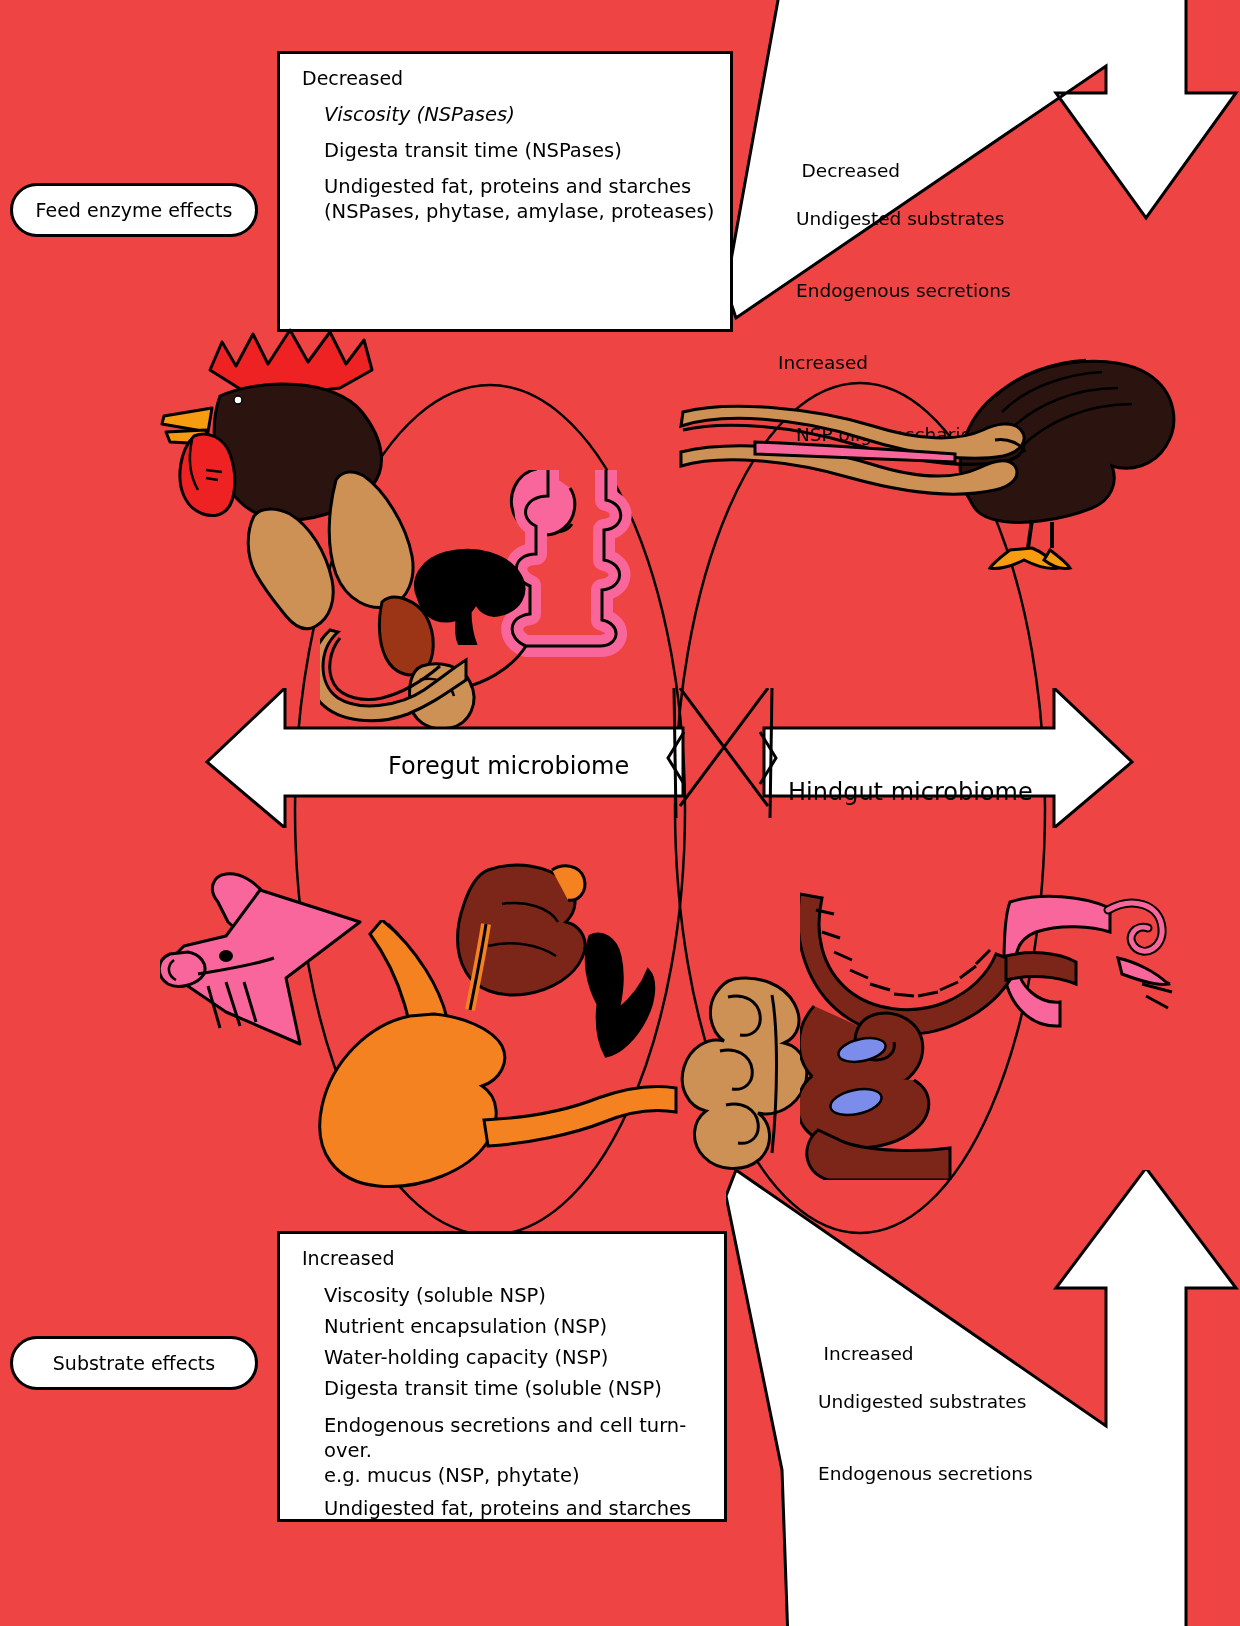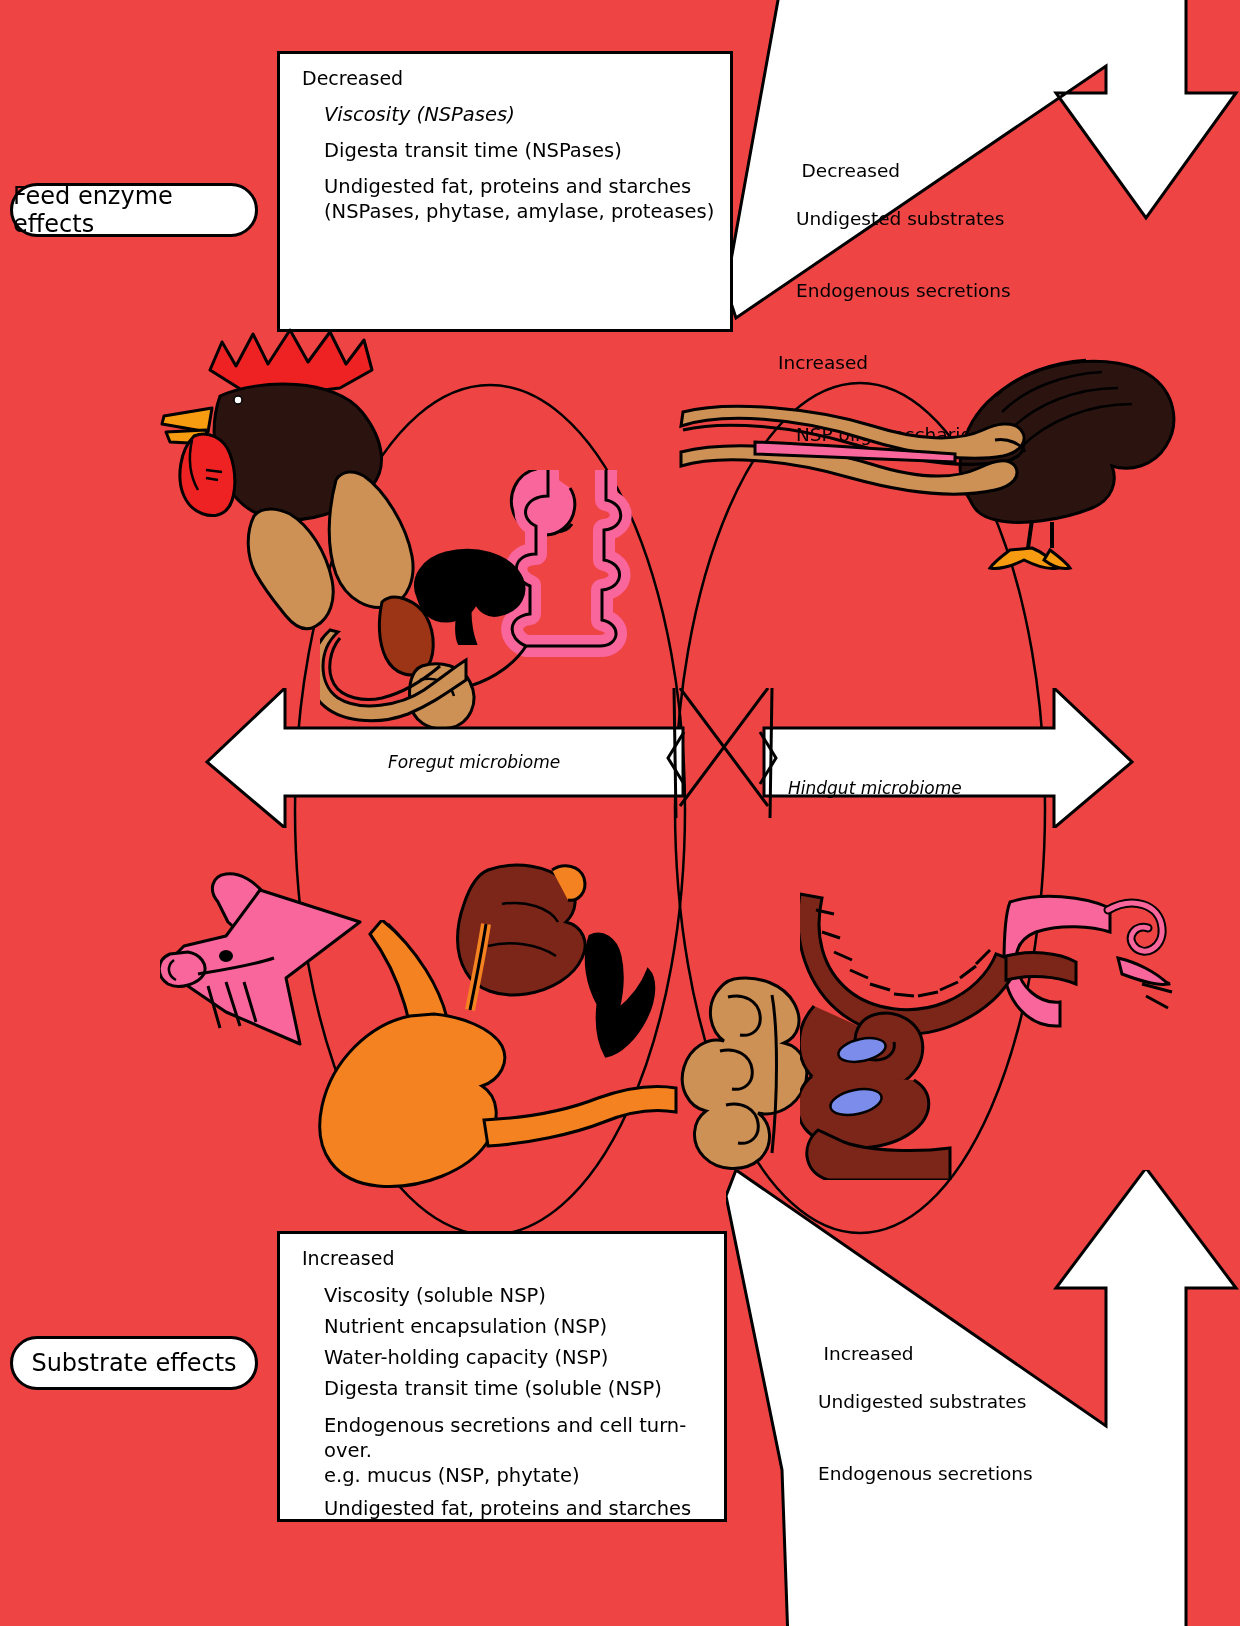--- a/index.html
+++ b/index.html
@@ -43,34 +43,33 @@
   }
   .pill{
     position:absolute;
     box-sizing:border-box;
     border:3px solid #000;
     border-radius:30px;
     background:#fff;
     display:flex;
     align-items:center;
     justify-content:center;
-    font-size:24px;
+    font-size:19px;
   }
   .arrowtxt{
     position:absolute;
     font-size:18.5px;
     line-height:24px;
     white-space:pre;
   }
   .arrowtxt .ind{padding-left:18px;display:block;}
   .gutlabel{
     position:absolute;
-    font-size:17px;
+    font-size:24px;
     white-space:pre;
-    font-style:italic;
   }
 </style>
 </head>
 <body>
 
 <div id="page">
 
   <svg class="abs" style="left:726px;top:-12px;" width="514" height="345">
     <polygon points="50,0 290,0 290,-0 1,240 1,240" fill="none" stroke="none"></polygon>
     <path d="M 56,-10 L 460,-10 L 460,105 L 510,105 L 420,230 L 330,105 L 380,105 L 380,78

